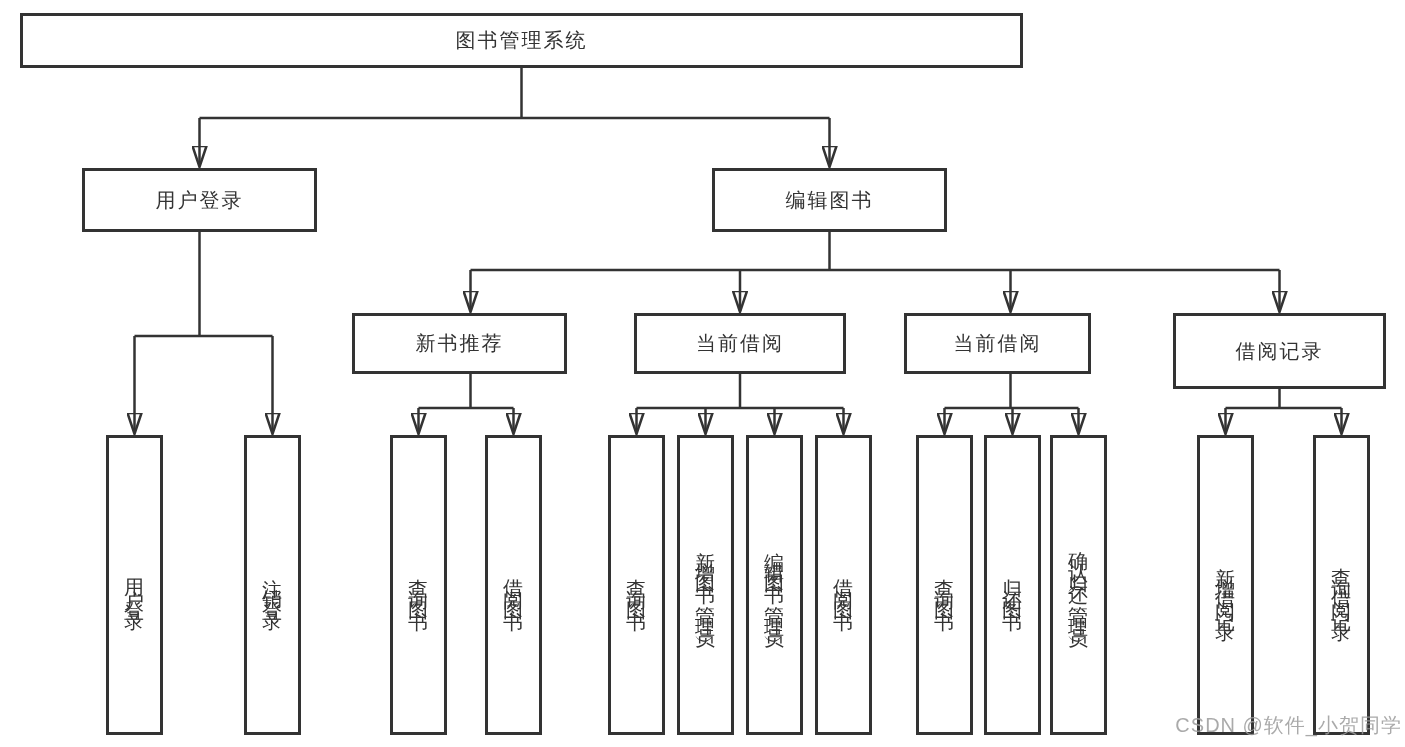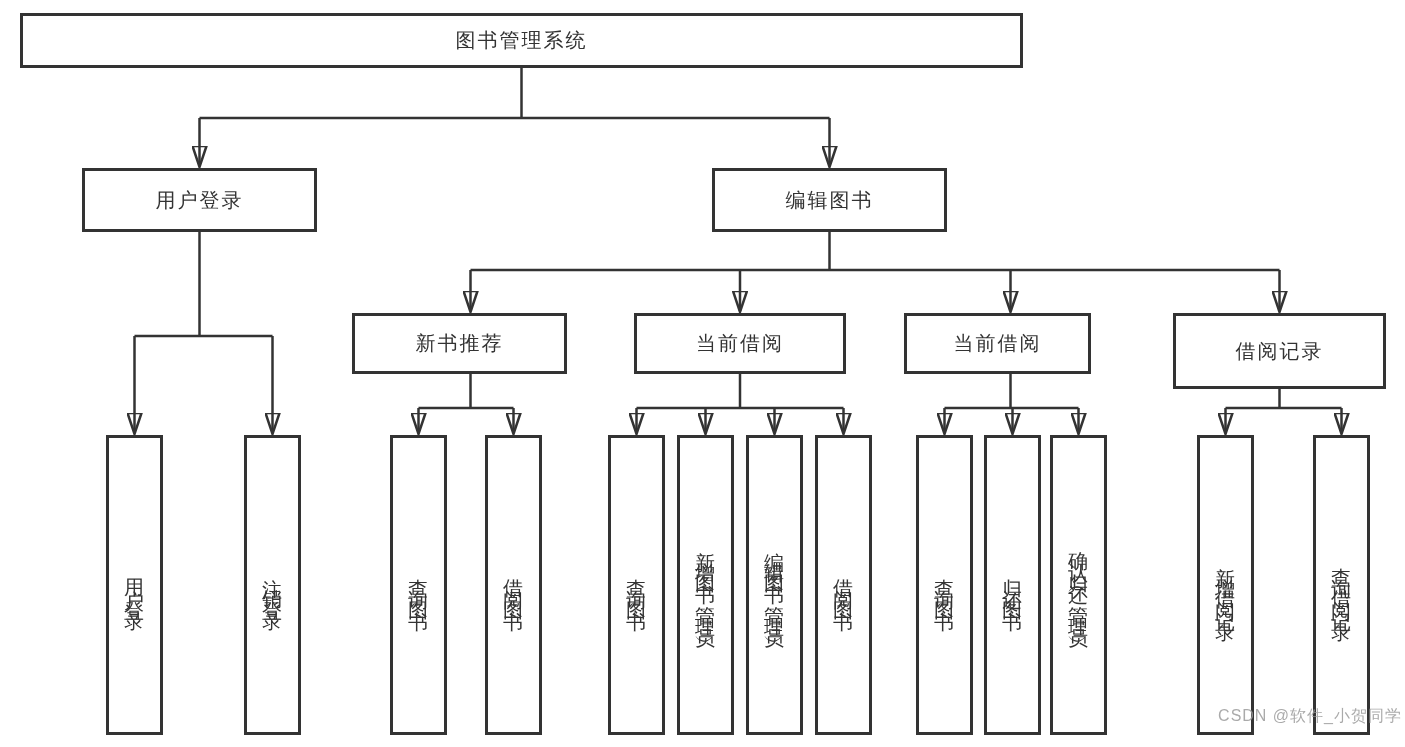--- a/index.html
+++ b/index.html
@@ -28,22 +28,22 @@
   .v {
     writing-mode: vertical-rl;
     text-orientation: mixed;
     font-size: 20px;
     letter-spacing: 11px;
     line-height: 1;
   }
   .watermark {
     position: absolute;
     right: 3px;
-    bottom: 20px;
-    font-size: 16px;
+    bottom: 8px;
+    font-size: 20px;
     color: #9c9c9c;
     opacity: 0.85;
     letter-spacing: 1px;
     white-space: nowrap;
   }
 </style>
 </head>
 <body>
 
 <div class="stage">

